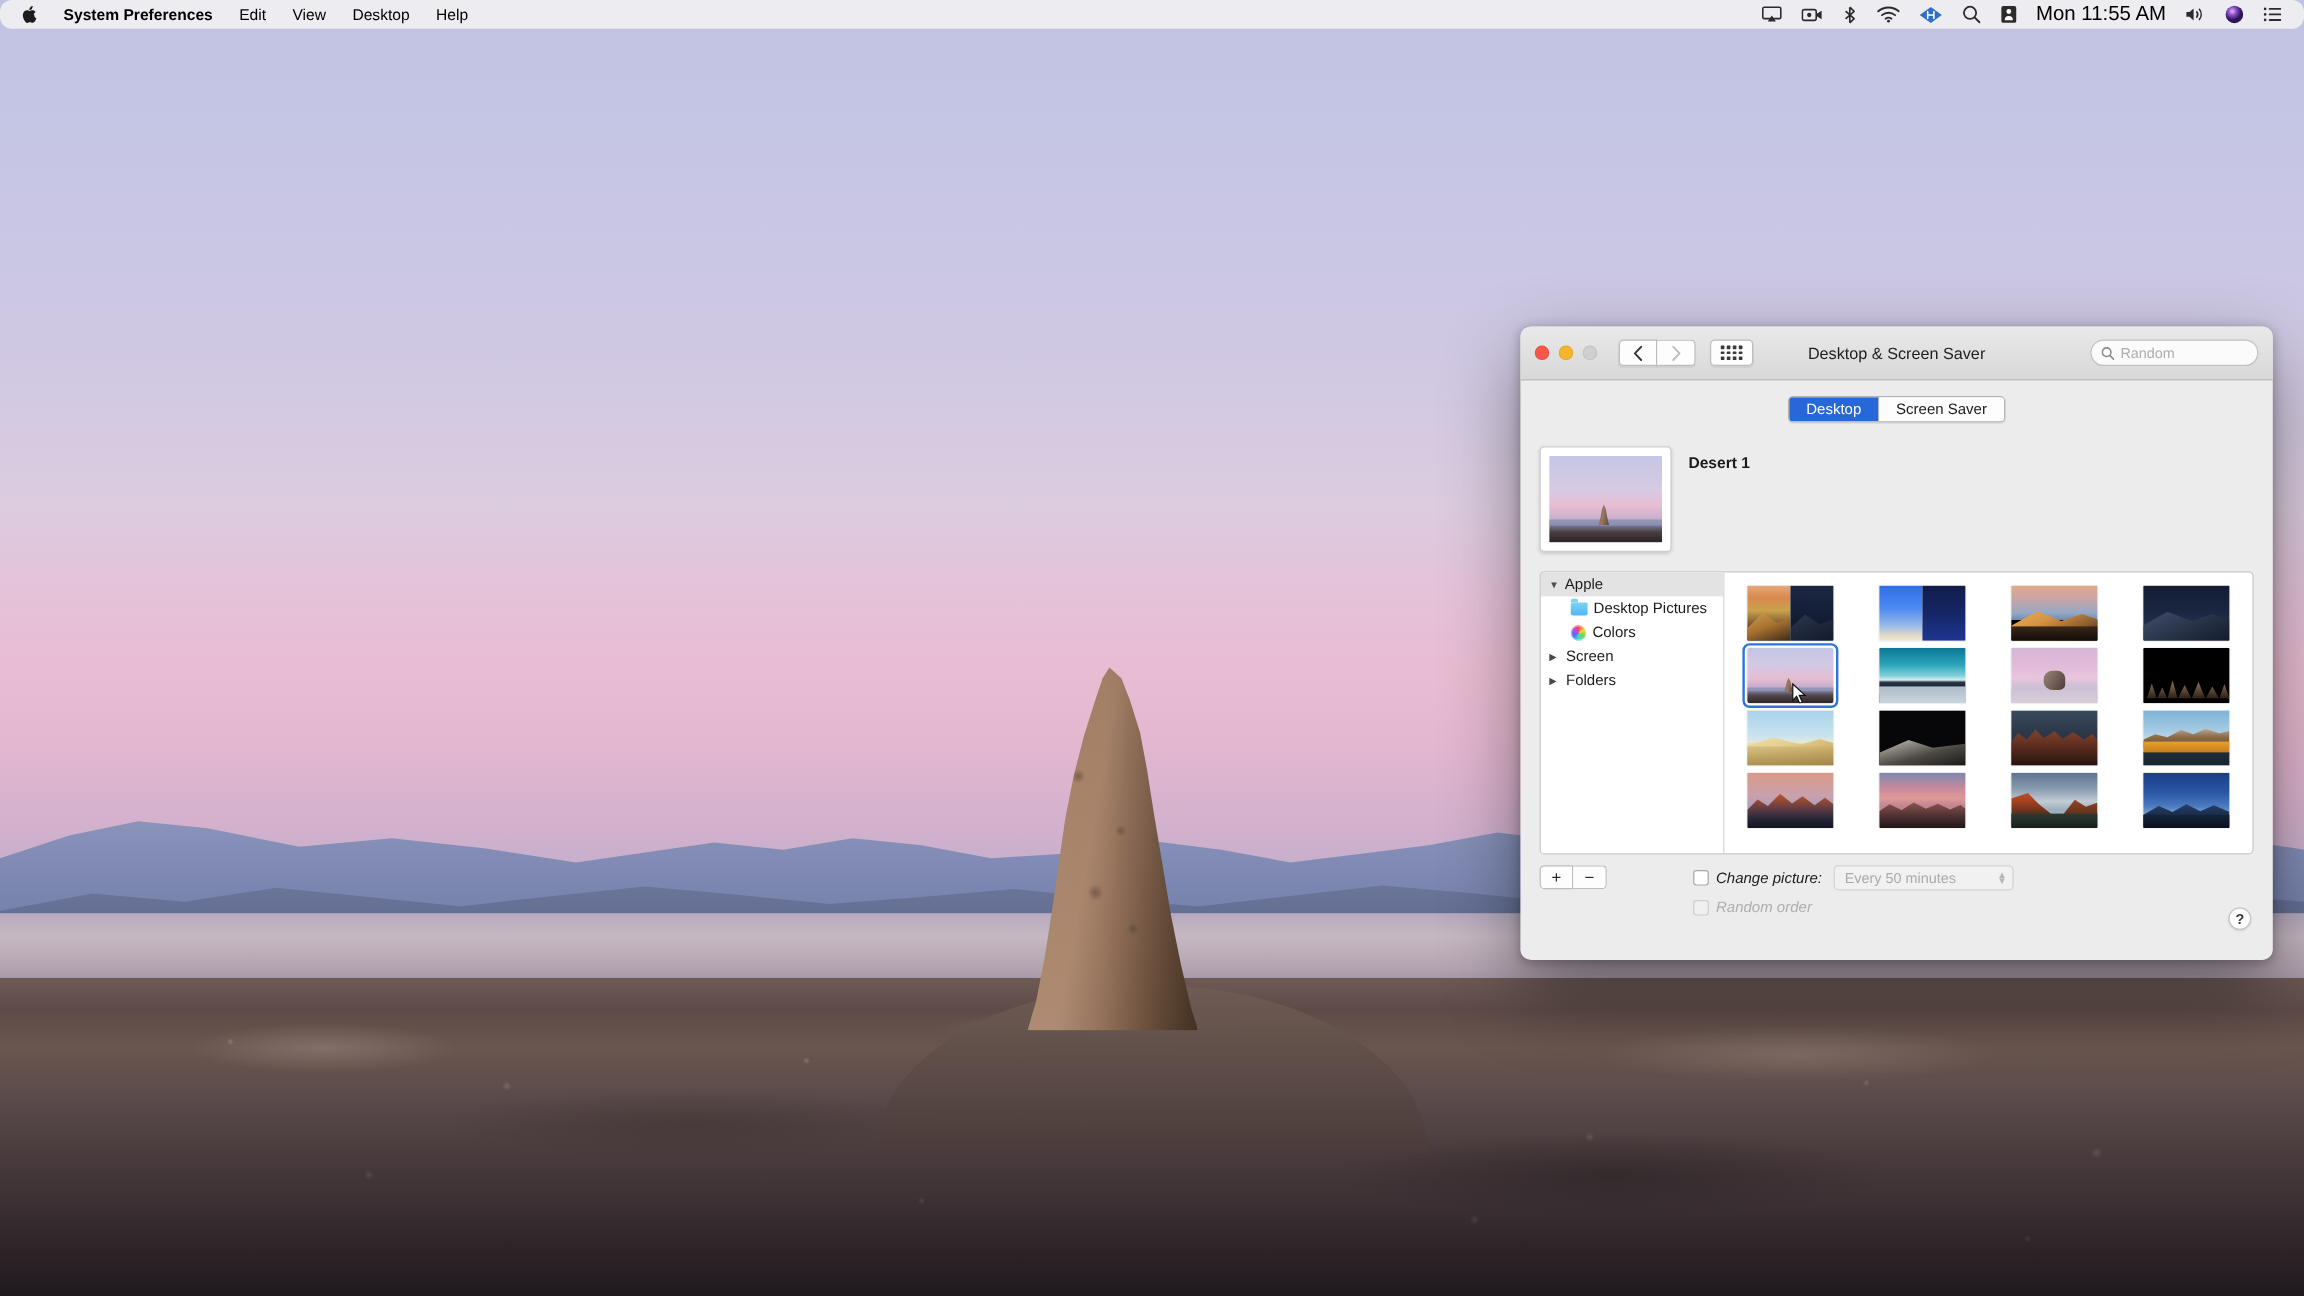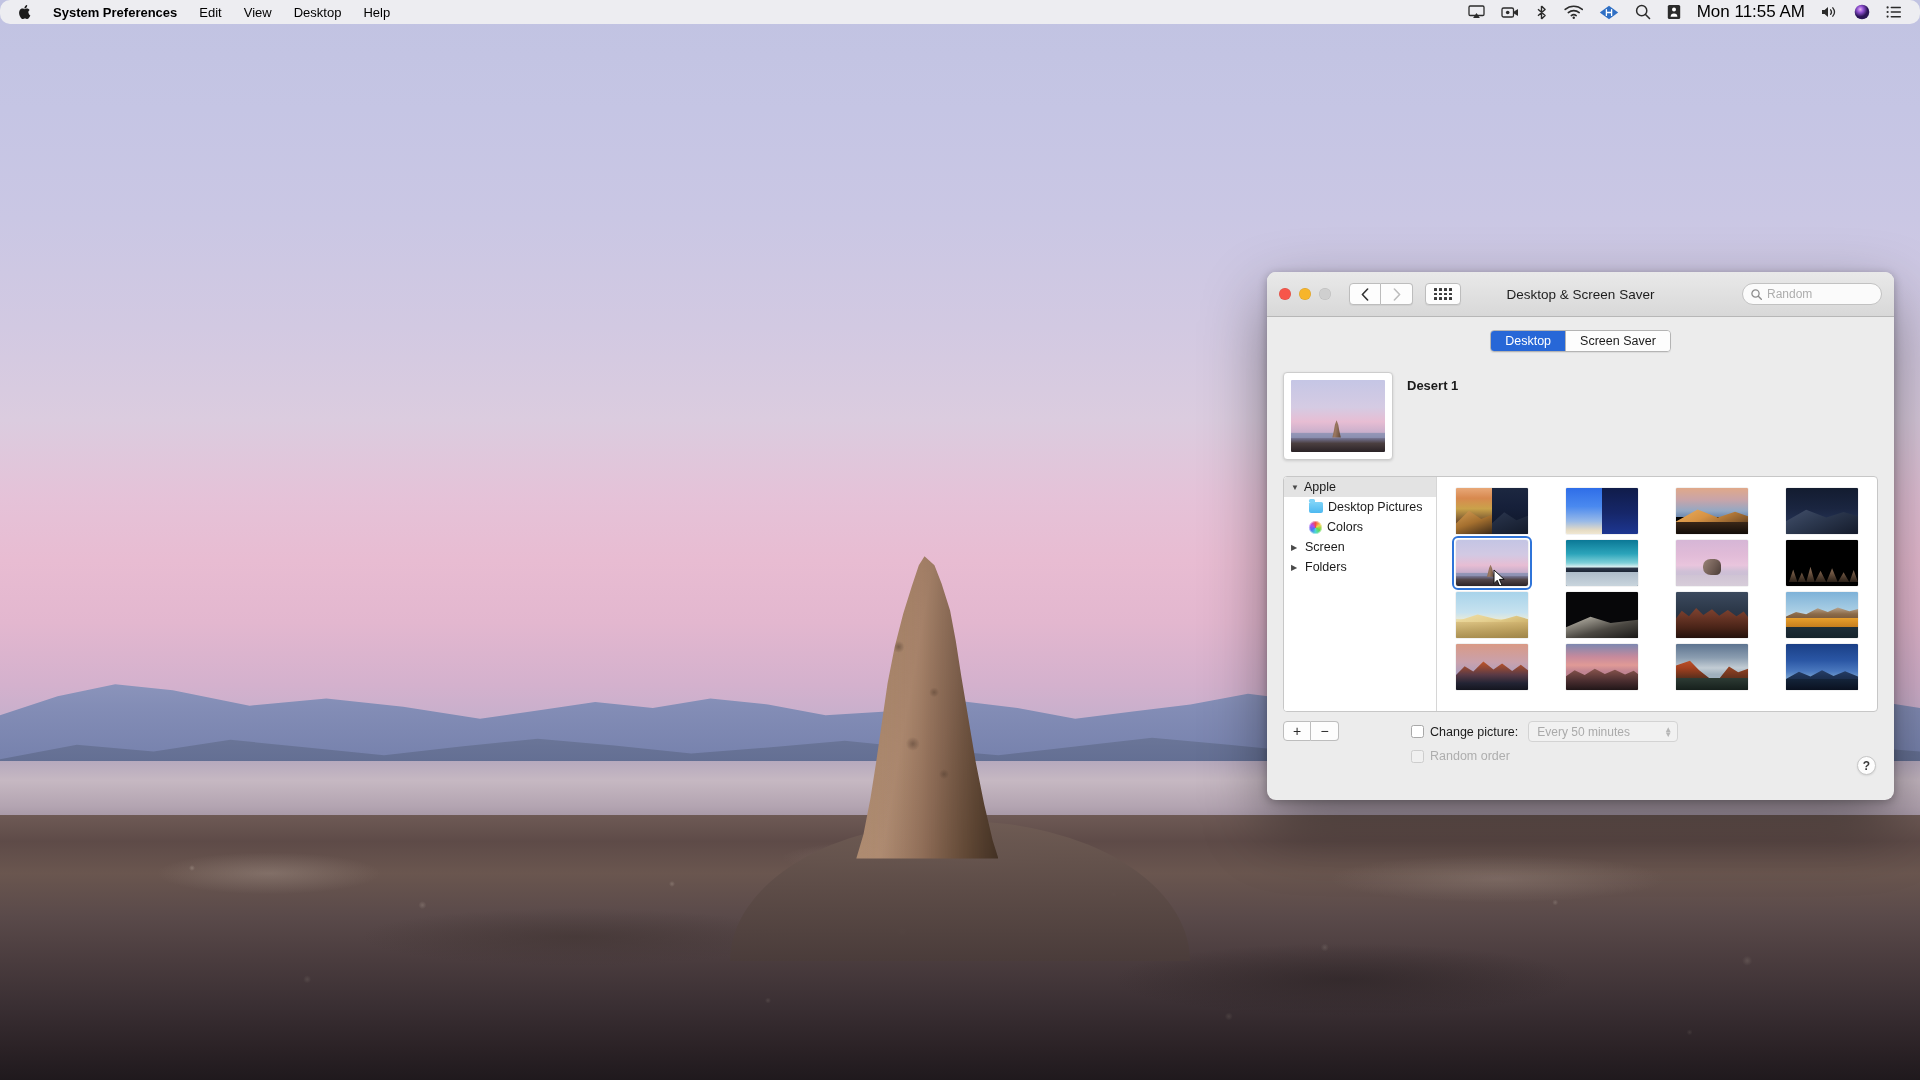--- a/index.html
+++ b/index.html
@@ -253,21 +253,21 @@
   }
   .pmbtn:first-child{ border-radius:4px 0 0 4px; }
   .pmbtn:last-child{ border-radius:0 4px 4px 0; border-left:none; }
   .changecol{ margin-left:72px; }
   .cpline{ display:flex; align-items:center; gap:6px; }
   .cbox{
     width:13px; height:13px; background:#fff; border:1px solid #a8a8a8;
     border-radius:2.5px; flex:none;
   }
   .cbox.dim{ background:#f0f0f0; border-color:#cdcdcd; }
-  .cplabel{ font-size:12.5px; color:#1b1b1b; }
+  .cplabel{ font-size:12.5px; color:#1b1b1b;font-style:italic; }
   .cplabel.dim{ color:#aeaeae; }
   .select{
     width:150px; height:21px; background:#f1f1f1; border:1px solid #d3d3d3;
     border-radius:4px; display:flex; align-items:center; justify-content:space-between;
     padding:0 5px 0 8px; font-size:12px; color:#aaa; margin-left:4px;
   }
   .steppers{ display:flex; flex-direction:column; line-height:5px; color:#b6b6b6; font-size:8px; }
   .randline{ display:flex; align-items:center; gap:6px; margin-top:7px; }
   .helpbtn{
     position:absolute; right:2px; bottom:-12px;

